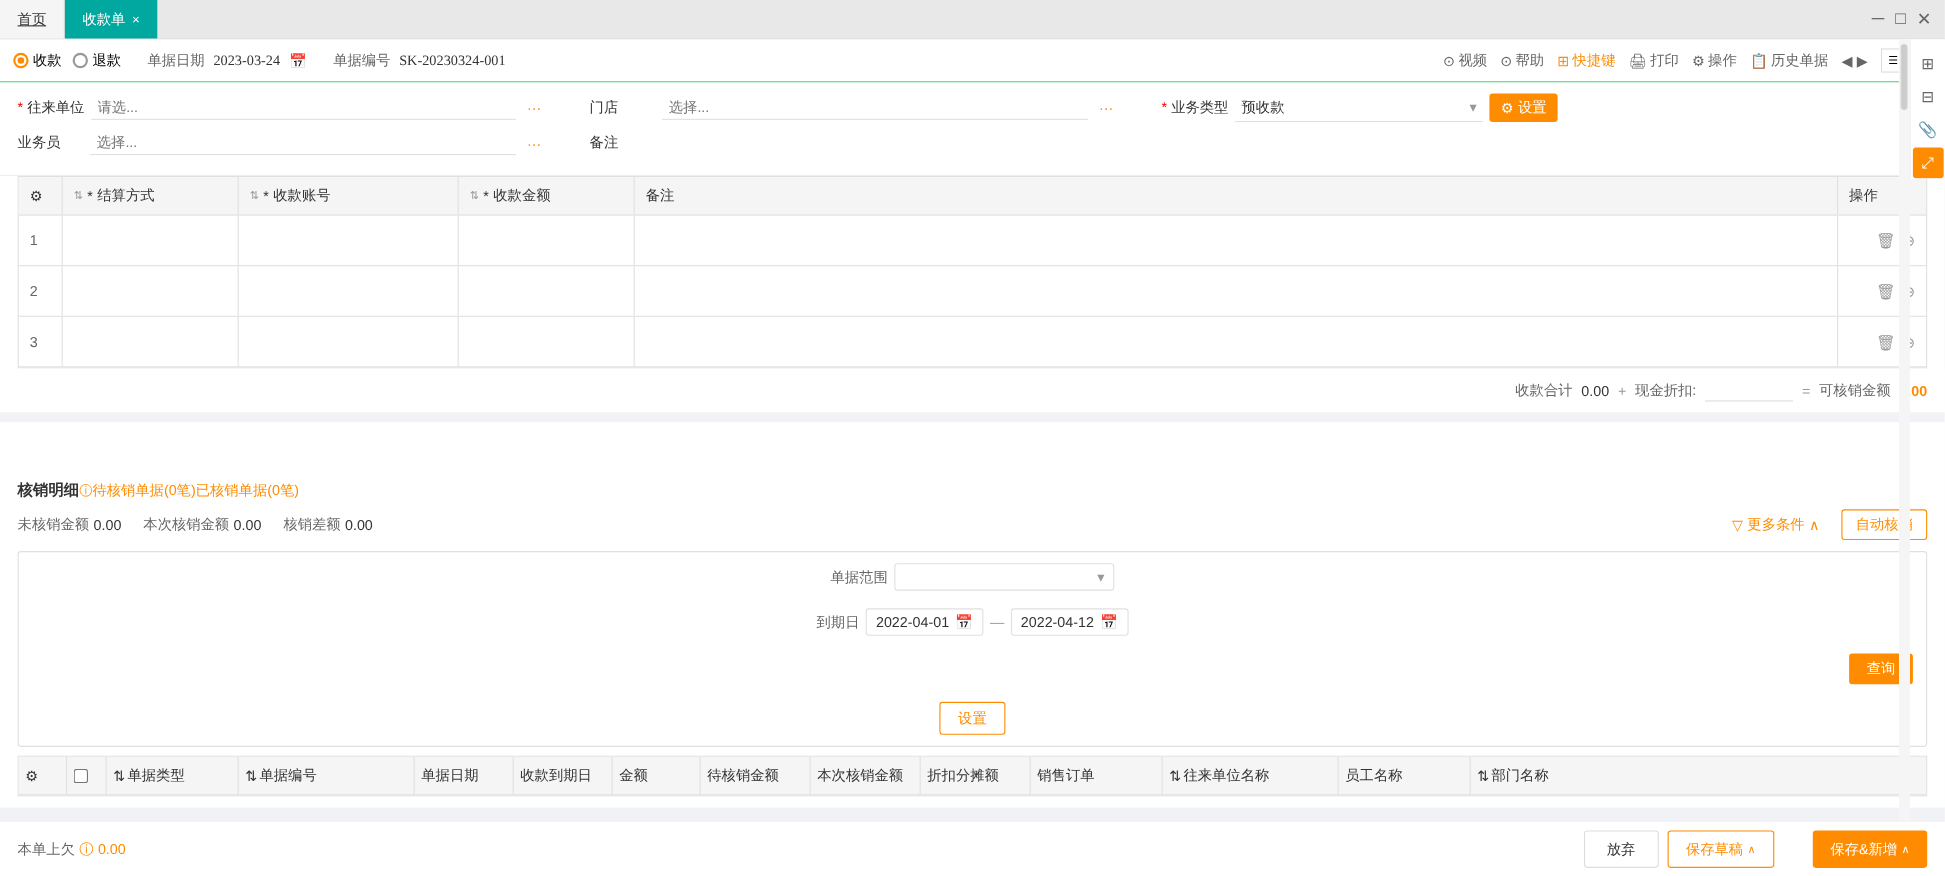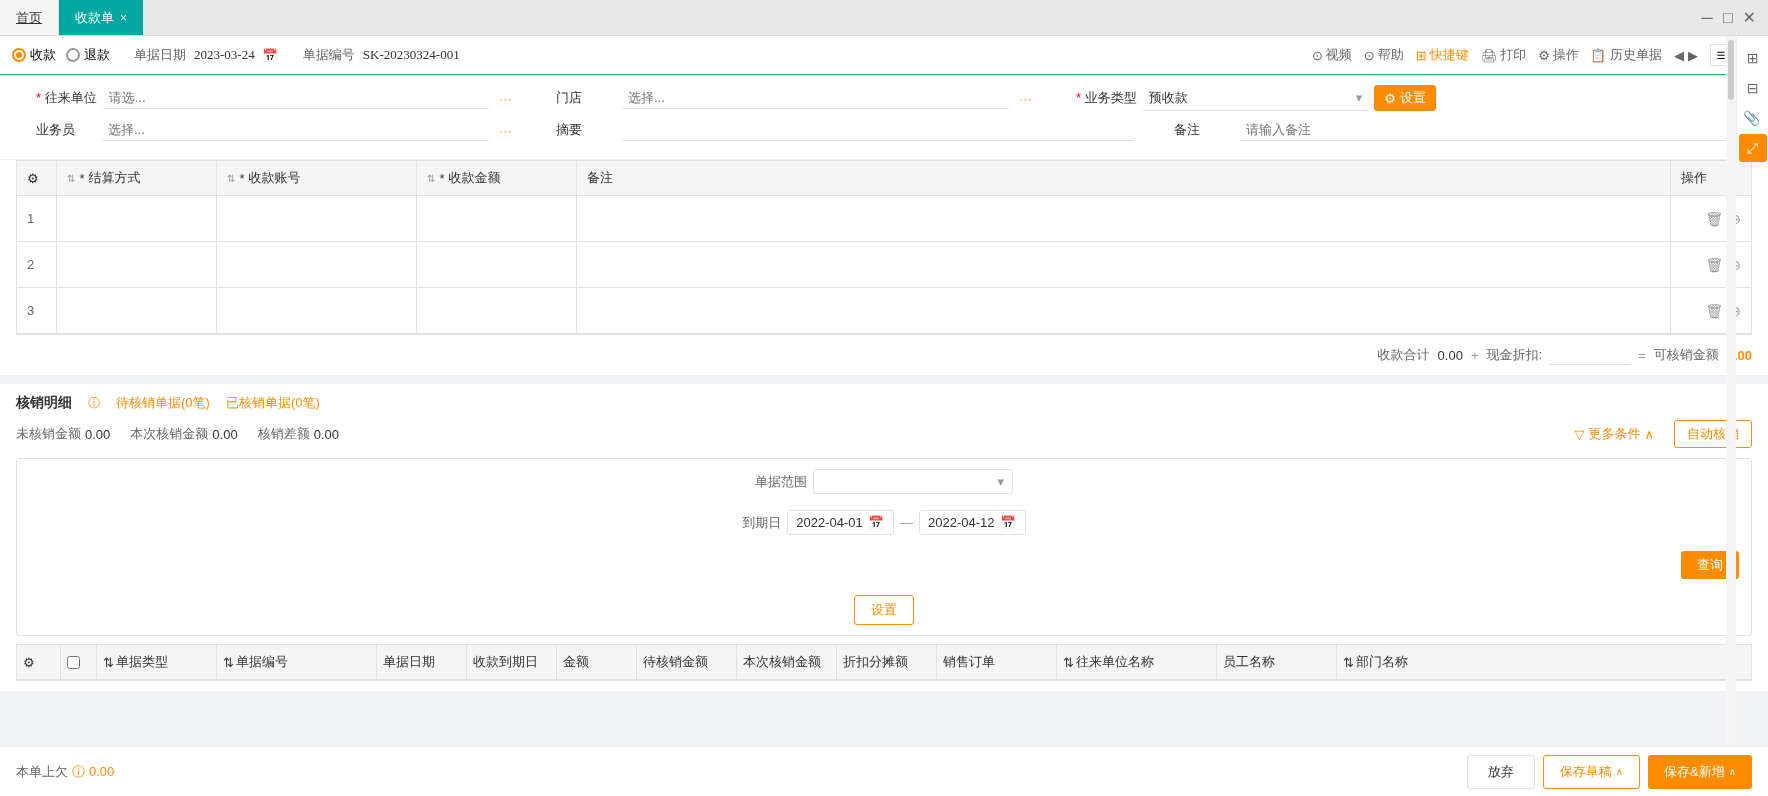--- a/index.html
+++ b/index.html
@@ -52,21 +52,21 @@
     .settings-btn {
       background: #ff8c00; color: #fff; border: none; padding: 4px 10px;
       border-radius: 3px; cursor: pointer; display: flex; align-items: center; gap: 4px;
     }
 
     
     .form-area {
       padding: 10px 16px; background: #fff; border-bottom: 1px solid #eee;
     }
     .form-row { display: flex; align-items: center; gap: 0; margin-bottom: 8px; }
-    .form-field { display: flex; align-items: center; gap: 6px; flex: 1; margin-left: 20px; }
+    .form-field { display: flex; align-items: center; gap: 6px; flex: 1; }
     .field-label { color: #333; white-space: nowrap; min-width: 60px; }
     .field-label.required::before { content: '* '; color: red; }
     .field-input {
       flex: 1; border: none; border-bottom: 1px solid #e0e0e0; padding: 3px 6px;
       color: #bbb; outline: none; background: transparent; min-width: 0;
     }
     .field-ellipsis { color: #ff8c00; cursor: pointer; padding: 0 4px; }
     .business-type-select {
       display: flex; align-items: center; gap: 4px; border: none;
       border-bottom: 1px solid #e0e0e0; padding: 3px 6px; flex: 1;
@@ -108,21 +108,21 @@
     .summary-highlight { color: #ff8c00; font-weight: 600; }
     .discount-input {
       border: none; border-bottom: 1px solid #ddd; width: 80px; padding: 2px 4px; outline: none;
     }
 
     
     .section-divider { background: #f0f2f5; height: 8px; }
 
     
     .reconcile-section { background: #fff; padding: 10px 16px; }
-    .reconcile-header { display: flex; align-items: center; gap: 16px; margin-bottom: 8px; }
+    .reconcile-header { display: flex; align-items: center; gap: 0; margin-bottom: 8px; margin-top: 43px; }
     .section-title { font-size: 14px; font-weight: 600; color: #333; }
     .info-icon { color: #ff8c00; cursor: pointer; font-size: 12px; }
     .tab-link { color: #ff8c00; cursor: pointer; font-size: 12px; }
 
     .reconcile-stats { display: flex; align-items: center; gap: 20px; margin-bottom: 10px; }
     .stat-item { display: flex; align-items: center; gap: 4px; color: #666; }
     .stat-value { color: #333; }
     .more-conditions-btn {
       margin-left: auto; display: flex; align-items: center; gap: 4px;
       color: #ff8c00; cursor: pointer; font-size: 12px;
@@ -186,21 +186,21 @@
     .btn-abandon {
       border: 1px solid #ddd; background: #fff; color: #333; padding: 7px 20px;
       border-radius: 3px; cursor: pointer;
     }
     .btn-save-draft {
       border: 1px solid #ff8c00; background: #fff; color: #ff8c00; padding: 7px 16px;
       border-radius: 3px; cursor: pointer; display: flex; align-items: center; gap: 4px;
     }
     .btn-save-new {
       background: #ff8c00; color: #fff; border: none; padding: 7px 16px;
-      border-radius: 3px; cursor: pointer; display: flex; align-items: center; gap: 4px;
+      border-radius: 3px; cursor: pointer; display: flex; align-items: center; gap: 4px; margin-left: 27px;
     }
     .btn-chevron { font-size: 10px; }
 
     
     .right-sidebar {
       position: fixed; right: 0; top: 36px; width: 32px;
       background: #fff; border-left: 1px solid #eee;
       display: flex; flex-direction: column; align-items: center; padding-top: 8px; gap: 2px;
     }
     .sidebar-icon {
@@ -322,26 +322,21 @@
         </button>
       </div>
     </div>
     <div class="form-row">
       <div class="form-field" style="max-width: 480px;">
         <span class="field-label">业务员</span>
         <input class="field-input" style="color: rgb(187, 187, 187);" placeholder="选择...">
         <span class="field-ellipsis">···</span>
       </div>
       <div class="form-field" style="margin-left: 40px; flex: 1;">
-        <span class="field-label">摘要</span>
-        <input class="field-input" style="flex: 1 1 0%;">
-      </div>
-      <div class="form-field" style="margin-left: 40px; flex: 1;">
         <span class="field-label">备注</span>
-        <input class="field-input" style="color: rgb(187, 187, 187); flex: 1 1 0%;" placeholder="请输入备注">
       </div>
     </div>
   </div>
 
   <div class="table-container" style="margin: 0 16px;">
     <div class="table-header">
       <div class="th">
           <span>⚙</span>
         </div>
       <div class="th">

